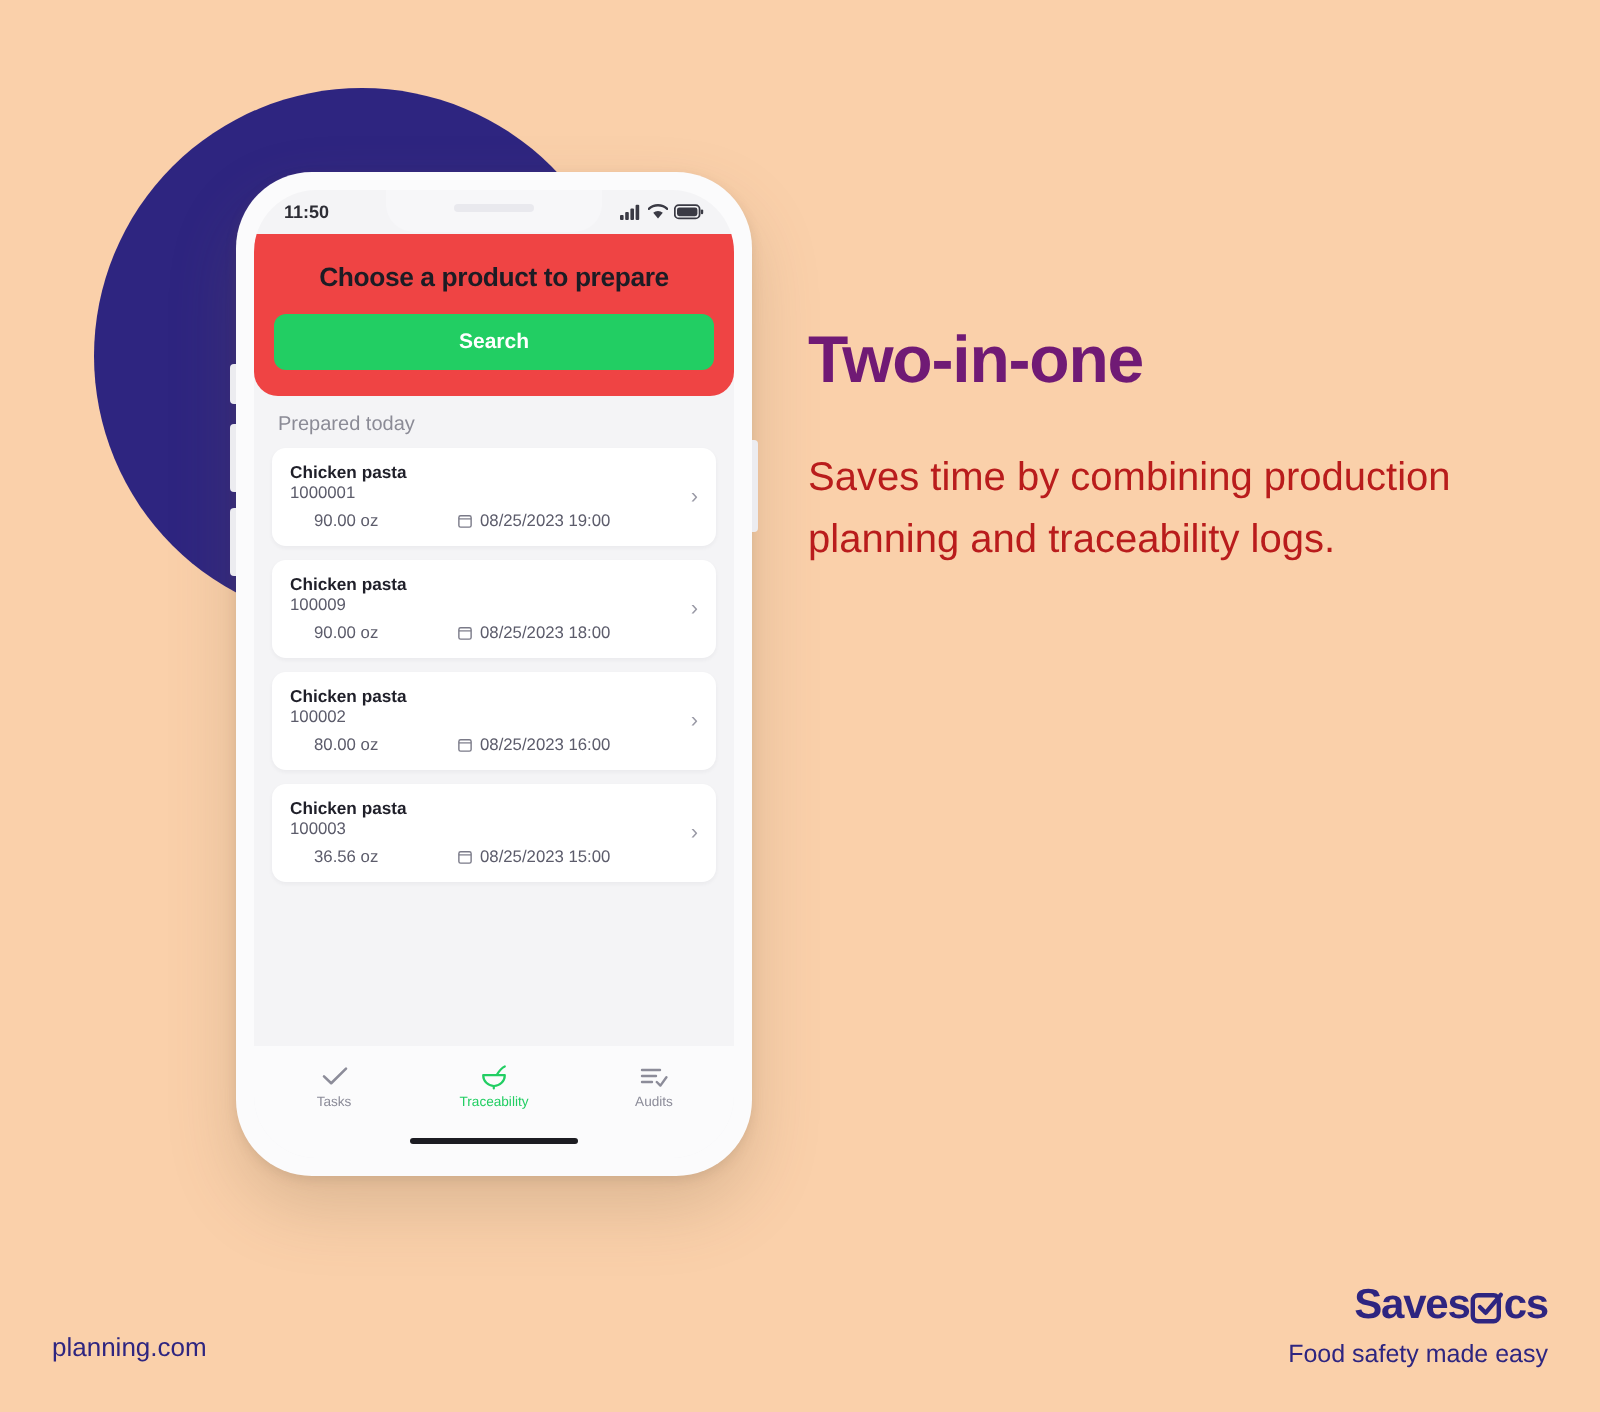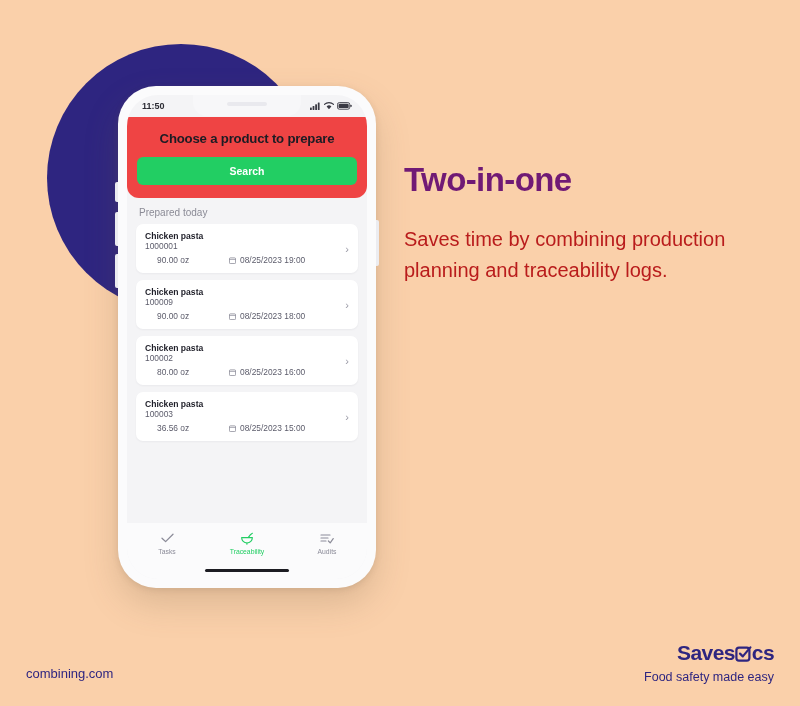--- a/index.html
+++ b/index.html
@@ -487,21 +487,21 @@
   </div>
 </div>
 
 <div class="copy">
   <h1 class="headline">
     <span>Two-in-one</span><br>
   </h1>
   <p class="subcopy">Saves time by combining production planning and traceability logs.</p>
 </div>
 
-<div class="footer-url">combining.com</div>
+<div class="footer-url">planning.com</div>
 
 <div class="brand">
   <div class="brand-logo">
     <span>Saves</span>
     <span class="brand-check">
       <svg width="17" height="17" viewBox="0 0 17 17">
         <rect x="1.4" y="2.6" width="13" height="13" rx="2.6" stroke="#2e2580" stroke-width="2.2" fill="none"></rect>
         <path d="M5 8.6 L7.8 11.4 L15.4 2.4" stroke="#2e2580" stroke-width="2.2" fill="none" stroke-linecap="round" stroke-linejoin="round"></path>
       </svg>
     </span>

